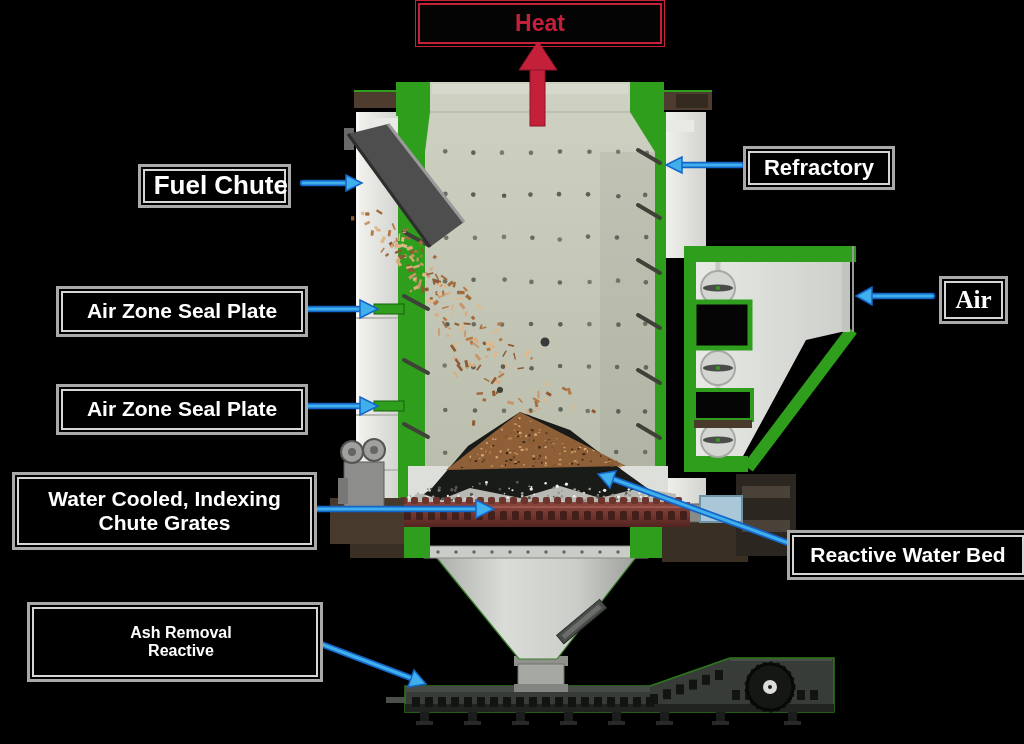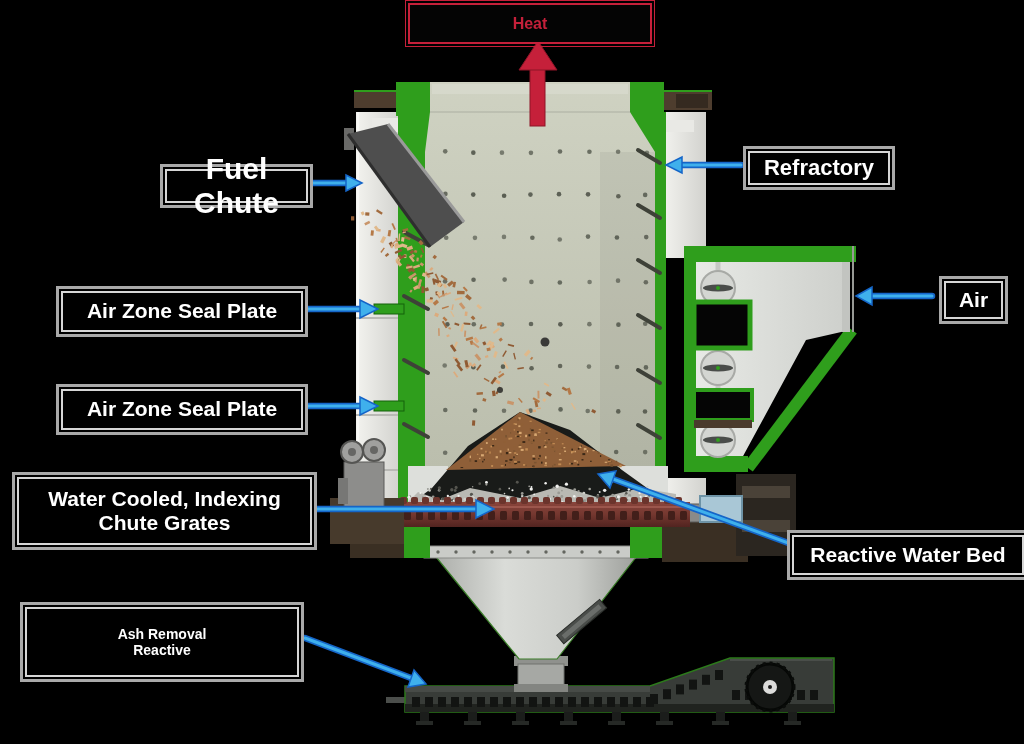--- a/index.html
+++ b/index.html
@@ -1047,51 +1047,51 @@
       <polygon points="598,474 616,471 610,488" class="lead-head"></polygon>
     </g>
     <g>
       <line x1="305" y1="638" x2="411" y2="678" class="lead-under"></line>
           <line x1="305" y1="638" x2="411" y2="678" class="lead-over"></line>
       <polygon points="426,684 408,687 414,670" class="lead-head"></polygon>
     </g>
   </g>
 </svg>
 
-<div class="heatbox" style="left:408px;top:3px;width:240px;height:37px;font-size:16px;">
+<div class="heatbox" style="left:418px;top:3px;width:240px;height:37px;font-size:23px;">
   <span>Heat</span>
 </div>
 
-<div class="lbl" style="left:160px;top:164px;width:147px;height:38px;font-size:30px;">
+<div class="lbl" style="left:138px;top:164px;width:147px;height:38px;font-size:26px;align-items:flex-end;">
   <span>Fuel Chute</span>
 </div>
 
 <div class="lbl" style="left:743px;top:146px;width:146px;height:38px;font-size:22px;text-align:center;">
   <span>Refractory</span>
 </div>
 
 <div class="lbl" style="left:56px;top:286px;width:246px;height:45px;font-size:21px;">
   <span>Air Zone Seal Plate</span>
 </div>
 
 <div class="lbl" style="left:56px;top:384px;width:246px;height:45px;font-size:21px;">
   <span>Air Zone Seal Plate</span>
 </div>
 
-<div class="lbl" style="left:939px;top:276px;width:63px;height:42px;font-size:21px;">
+<div class="lbl" style="left:939px;top:276px;width:63px;height:42px;font-size:25px;font-family:Liberation Serif, serif;">
   <span>Air</span>
 </div>
 
 <div class="lbl" style="left:4px;top:472px;width:299px;height:72px;font-size:21px;margin-left:8px;">
   <span>Water Cooled, Indexing</span>
   <span>Chute Grates</span>
 </div>
 
 <div class="lbl" style="left:787px;top:530px;width:236px;height:44px;font-size:21px;">
   <span>Reactive Water Bed</span>
 </div>
 
-<div class="lbl" style="left:20px;top:602px;width:278px;height:74px;font-size:14px;">
+<div class="lbl" style="left:27px;top:602px;width:278px;height:74px;font-size:16px;padding-left:12px;">
   <span>Ash Removal</span>
   <span>Reactive</span>
 </div>
 
 </div>
 
 </body></html>

